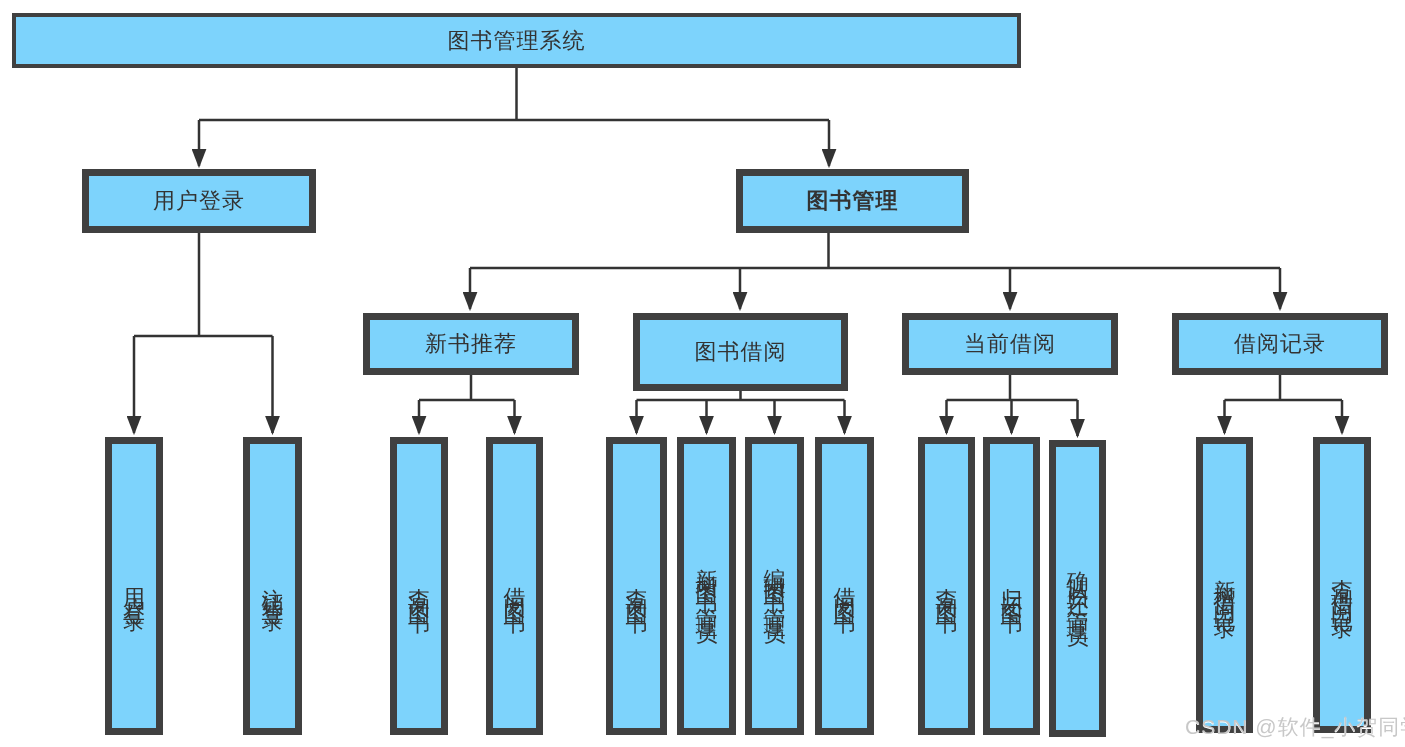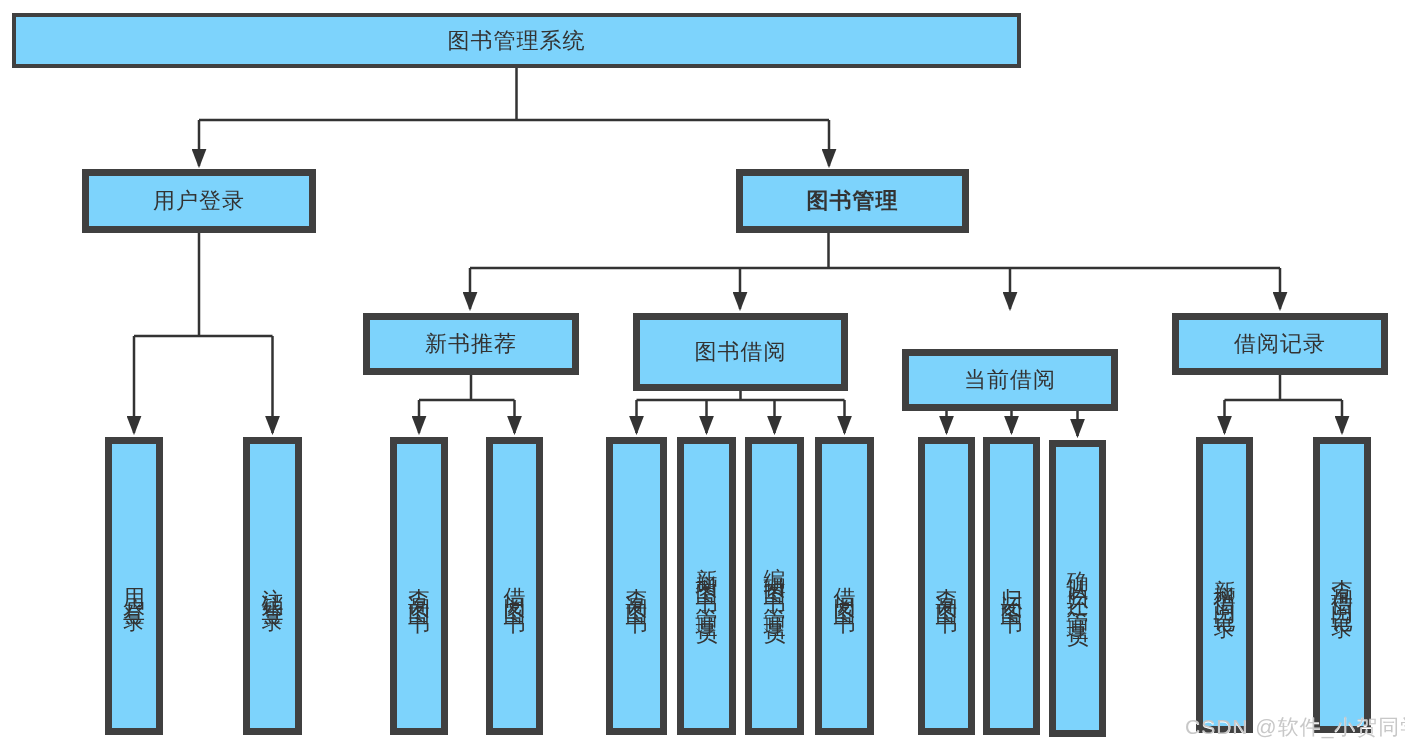--- a/index.html
+++ b/index.html
@@ -101,21 +101,21 @@
   <div class="box hbox" style="left:736px; top:169px; width:233px; height:64px;font-weight:bold;">
     <span>图书管理</span>
   </div>
 
   <div class="box hbox" style="left:363px; top:313px; width:216px; height:62px;">
     <span>新书推荐</span>
   </div>
   <div class="box hbox" style="left:633px; top:313px; width:215px; height:78px;">
     <span>图书借阅</span>
   </div>
-  <div class="box hbox" style="left:902px; top:313px; width:216px; height:62px;margin-top:36px;">
+  <div class="box hbox" style="left:902px; top:313px; width:216px; height:62px;">
     <span>当前借阅</span>
   </div>
   <div class="box hbox" style="left:1172px; top:313px; width:216px; height:62px;">
     <span>借阅记录</span>
   </div>
 
   <div class="box vbox" style="left:105px; top:437px; width:58px; height:298px;">
     <span class="vtext">用户登录</span>
   </div>
   <div class="box vbox" style="left:243px; top:437px; width:59px; height:298px;">

